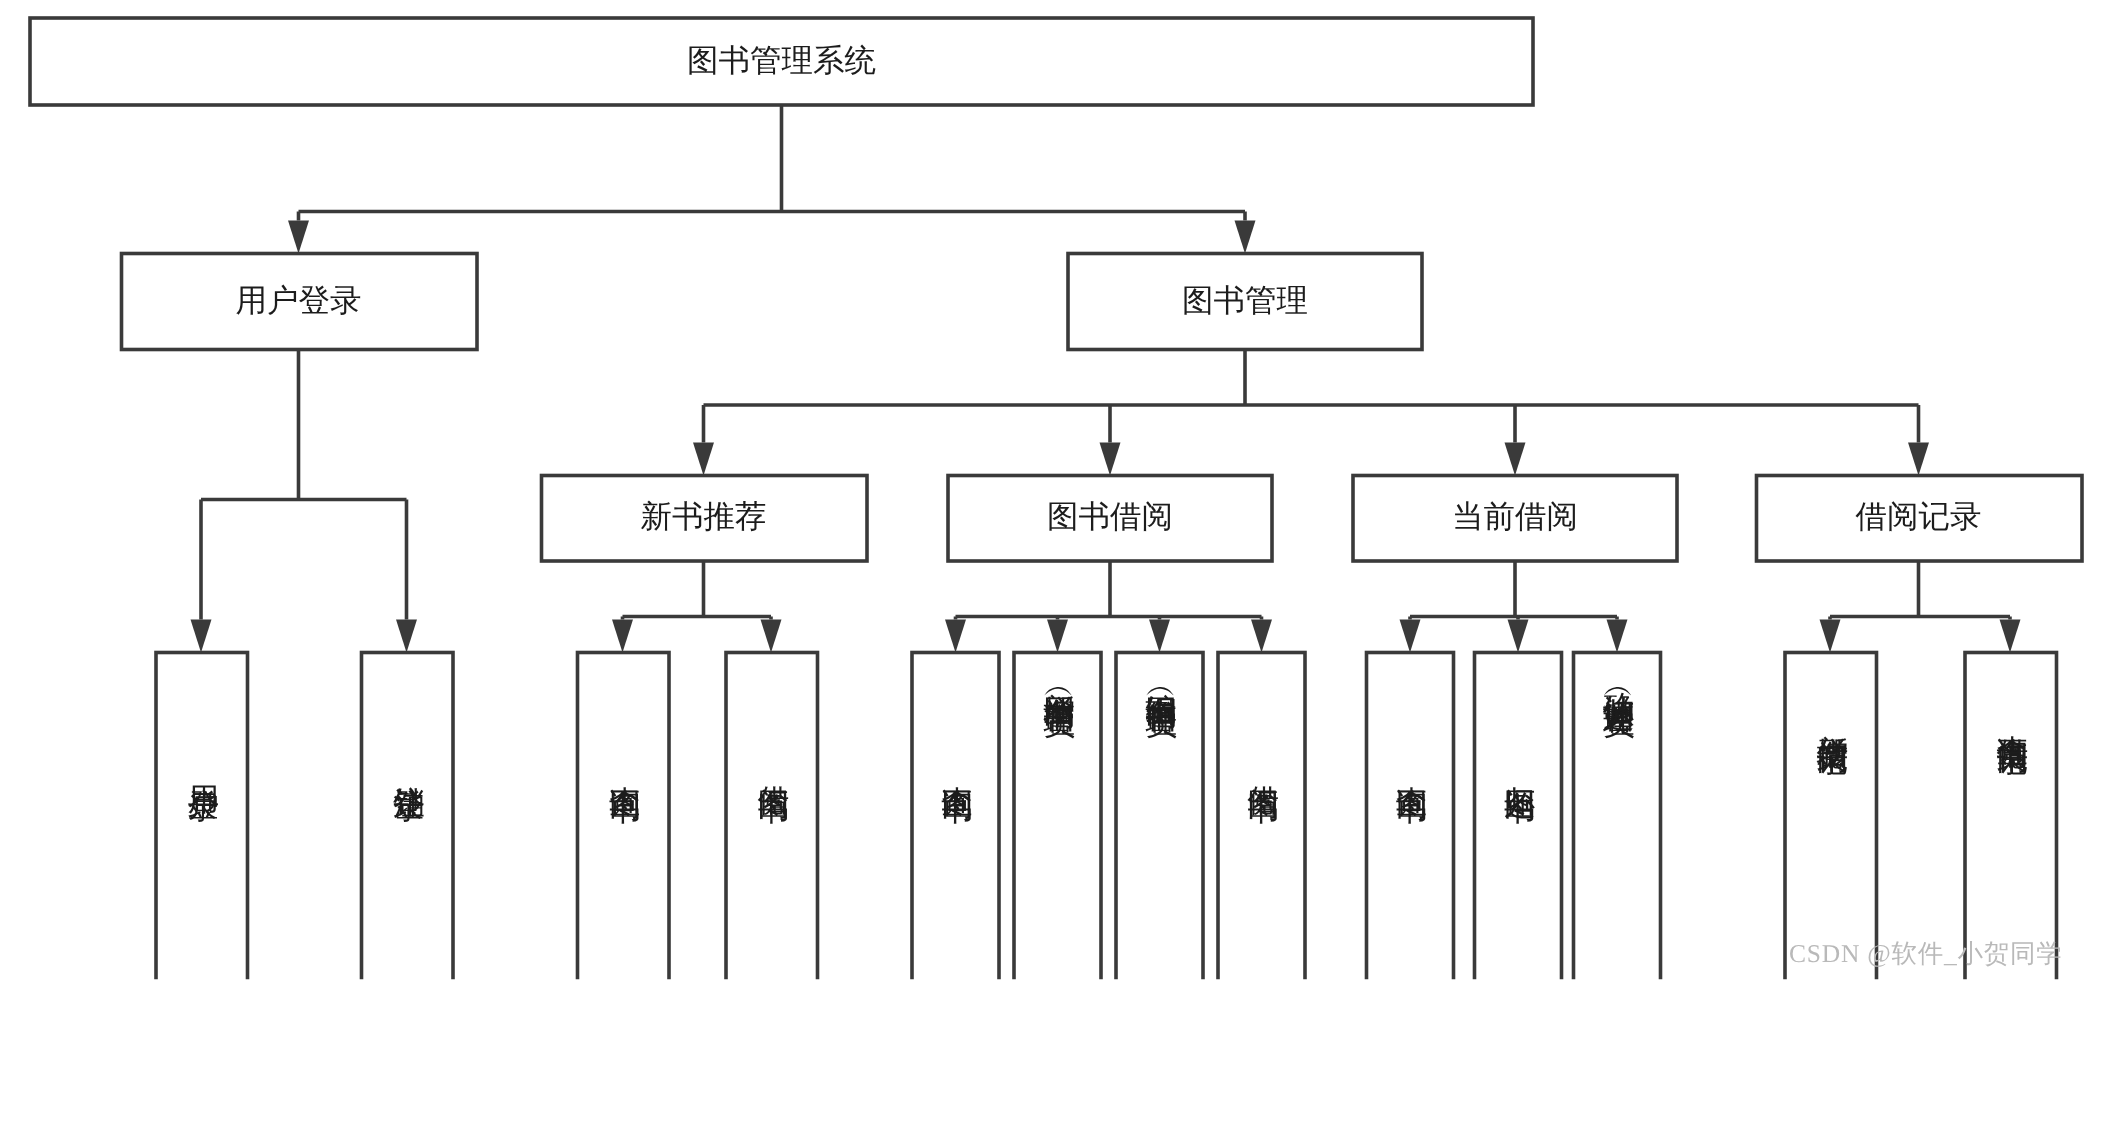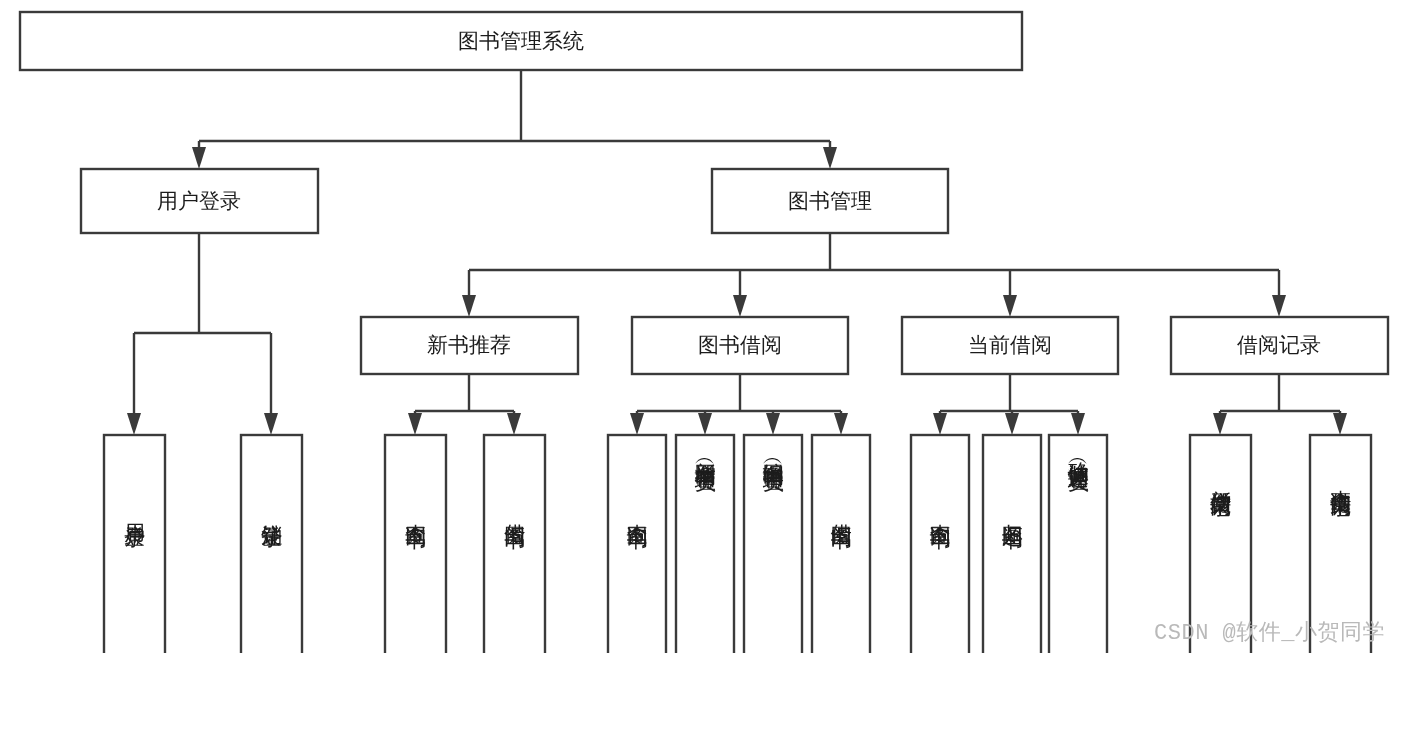--- a/index.html
+++ b/index.html
@@ -62,24 +62,24 @@
     font-family: "Liberation Sans", "DejaVu Sans", sans-serif;
     font-size: 21px;
     line-height: 1.06;
     letter-spacing: 1.5px;
     color: #1c1c1c;
     white-space: nowrap;
     text-align: center;
   }
   .watermark {
     position: absolute;
-    right: 20px;
+    right: 30px;
     bottom: 6px;
-    font-family: Liberation Mono, monospace;
-    font-size: 22px;
+    font-family: Liberation Serif, serif;
+    font-size: 17px;
     color: #b9b9b9;
     letter-spacing: 0.5px;
     white-space: nowrap;
     user-select: none;
   }
 </style>
 </head>
 <body>
 
 <div id="diagram-root">

